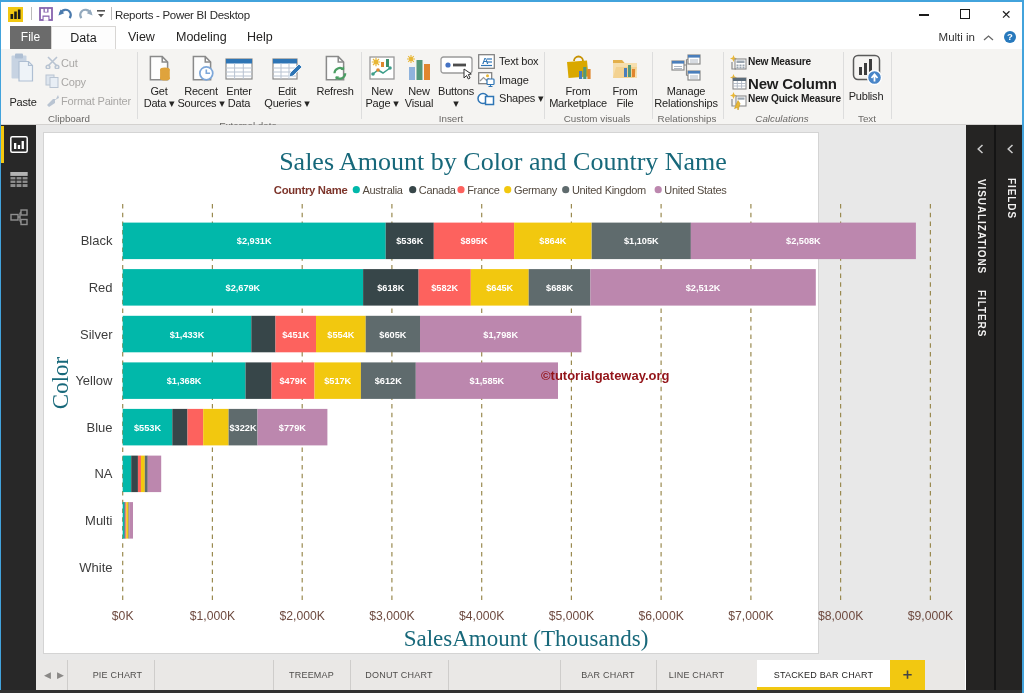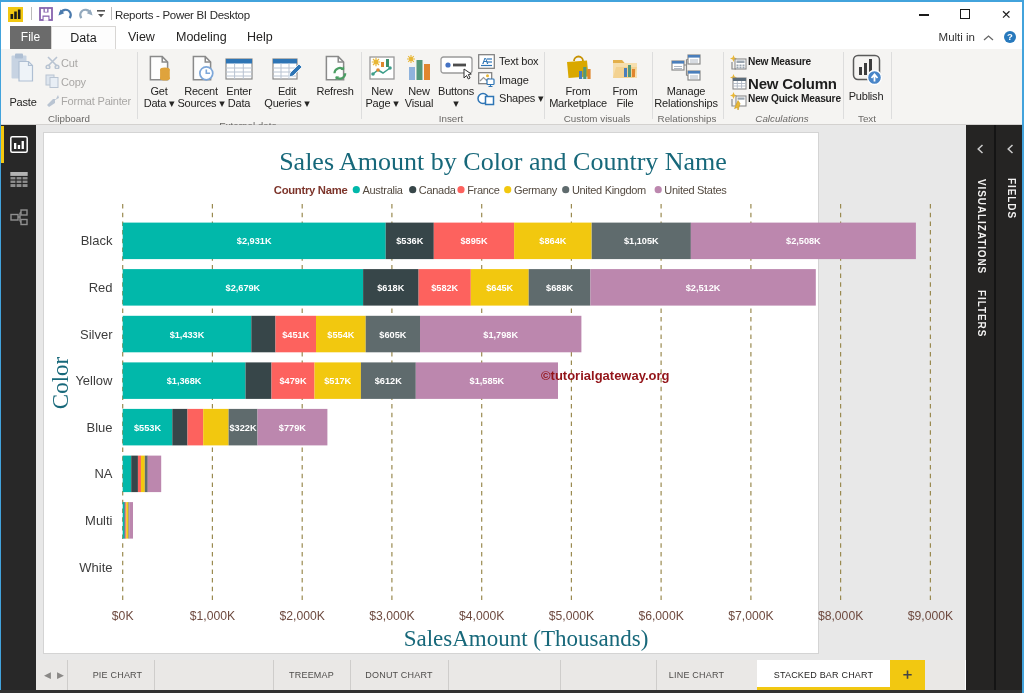--- a/index.html
+++ b/index.html
@@ -562,19 +562,20 @@
 <div class="abs" style="left:21px;top:10px;width:8px;height:10px;font-size:9px;color:#8a8886;">▶</div>
 <div class="abs tsep" style="left:31px;"></div>
 <div class="abs tab" style="left:31px;width:87px;margin-left:7px;">PIE CHART</div>
 <div class="abs tsep" style="left:118px;"></div>
 <div class="abs tsep" style="left:237px;"></div>
 <div class="abs tab" style="left:237px;width:77px;">TREEMAP</div>
 <div class="abs tsep" style="left:314px;"></div>
 <div class="abs tab" style="left:314px;width:98px;">DONUT CHART</div>
 <div class="abs tsep" style="left:412px;"></div>
 <div class="abs tsep" style="left:524px;"></div>
+<div class="abs tab" style="left:524px;width:96px;">BAR CHART</div>
 <div class="abs tsep" style="left:620px;"></div>
 <div class="abs tab" style="left:620px;width:81px;">LINE CHART</div>
 <div class="abs tsep" style="left:721px;"></div>
 <div id="activetab" class="abs tab" style="left:721px;width:133px;">STACKED BAR CHART</div>
 <div id="plustab" class="abs tab" style="left:854px;width:35px;">＋</div>
 </div>
 <div id="statusbar" class="abs"></div>
 </div>
 </body></html>

